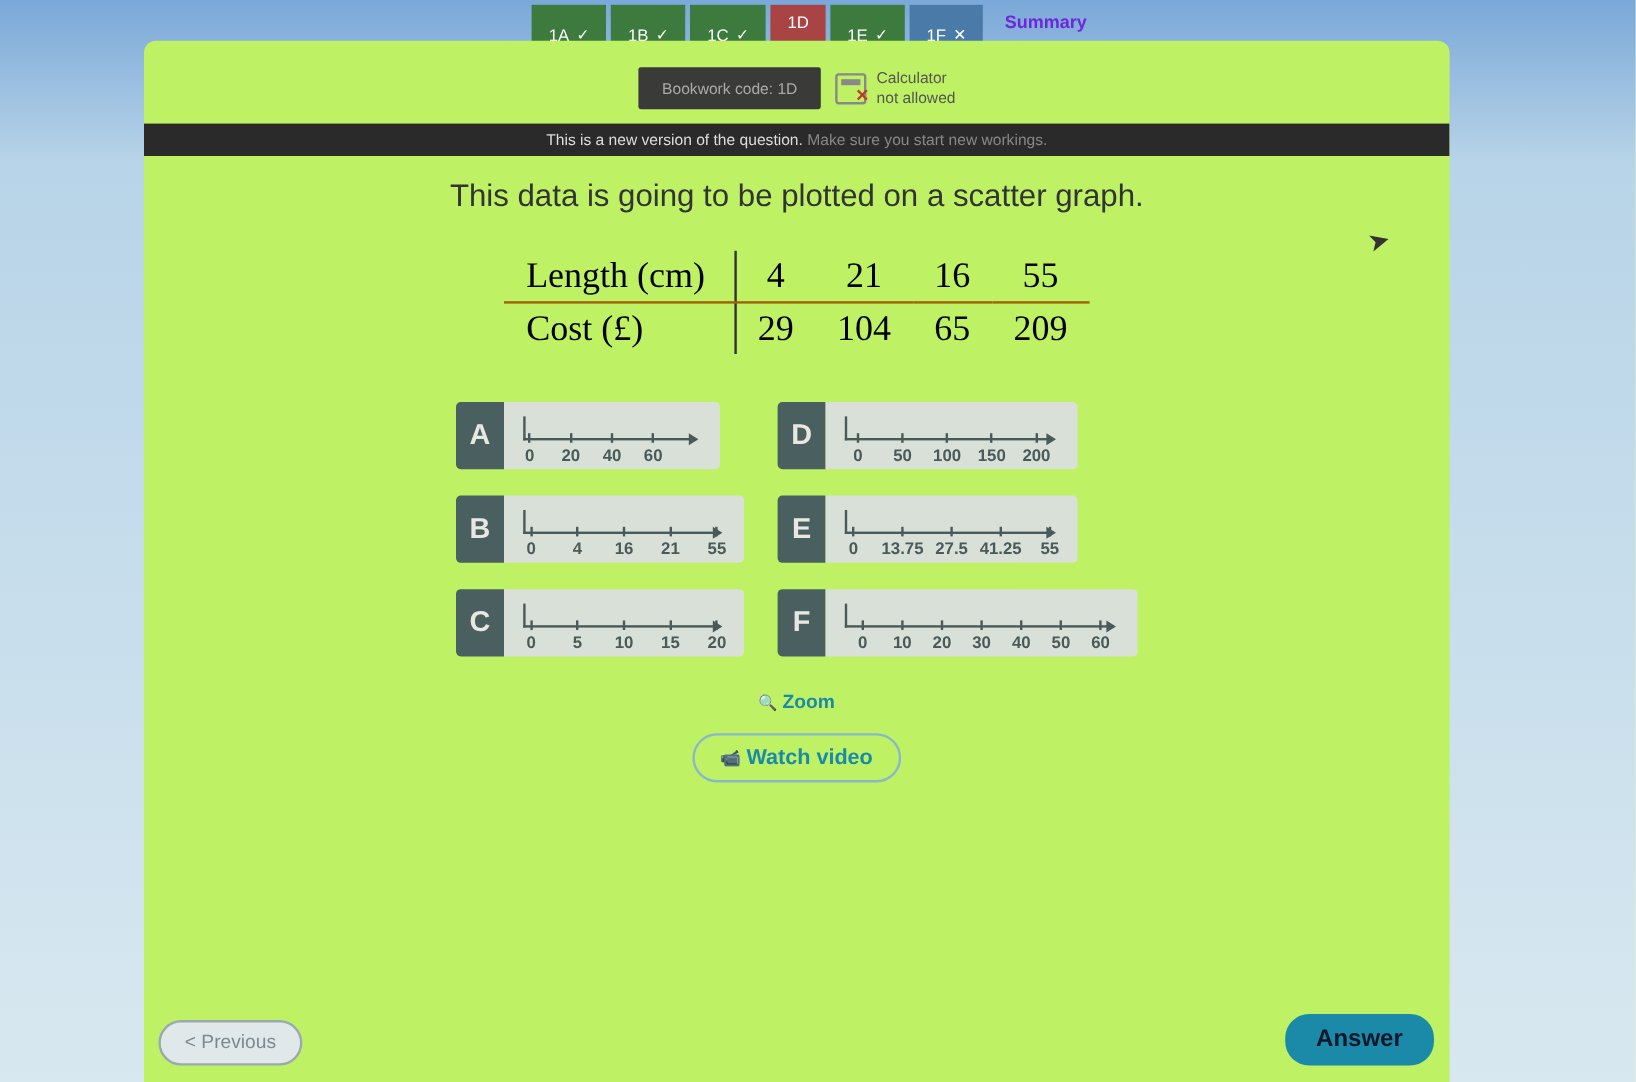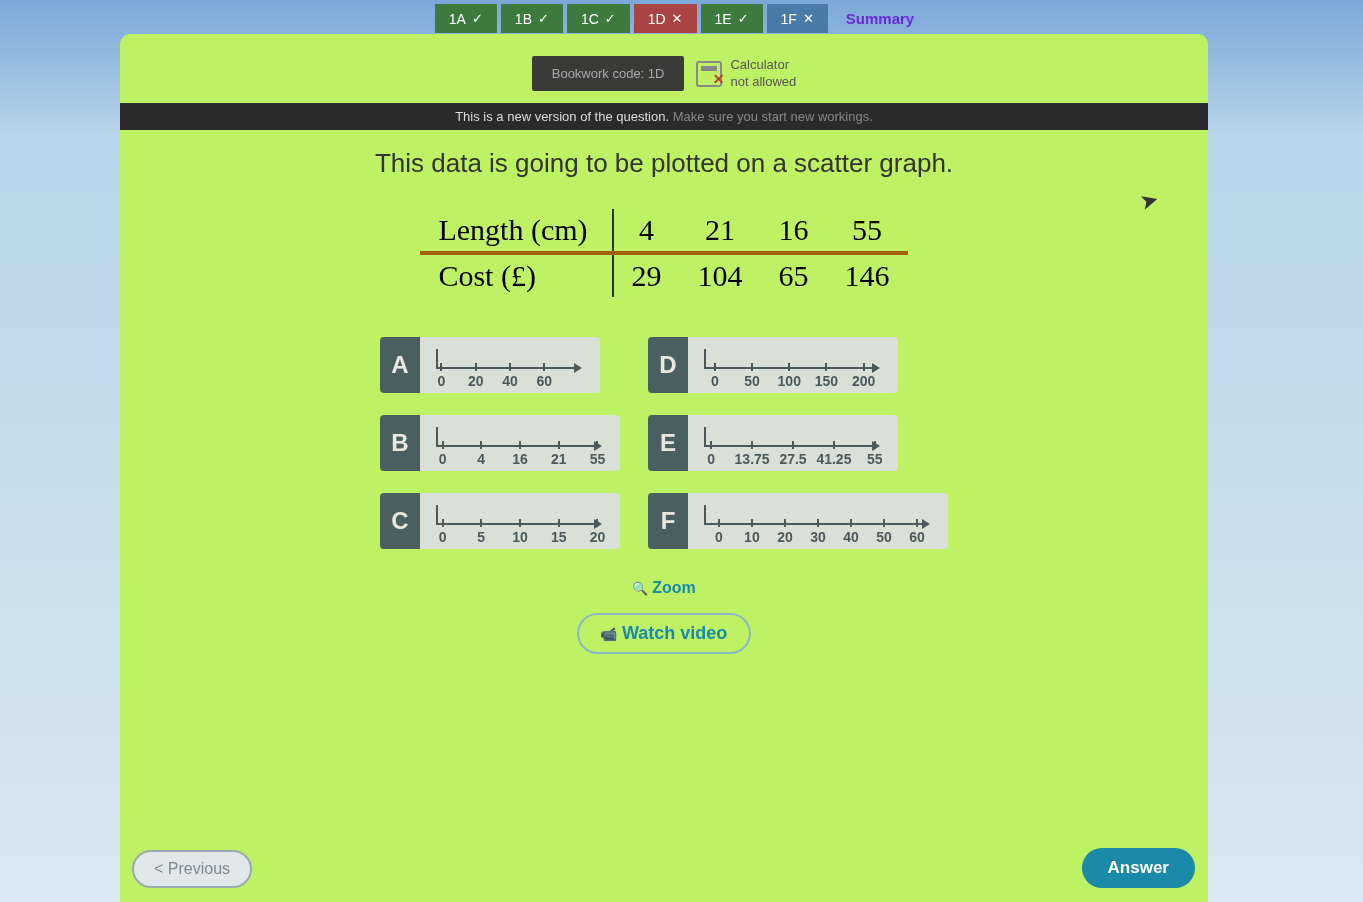--- a/index.html
+++ b/index.html
@@ -21,21 +21,21 @@
     padding: 6px 14px;
     font-size: 14px;
     font-weight: normal;
     color: #fff;
     display: flex;
     align-items: center;
     gap: 6px;
     cursor: pointer;
   }
   .tab.green { background: #3d7a3d; }
-  .tab.red { background: #a84444; }
+  .tab.red { background: #a84444; flex-direction: column; }
   .tab.blue { background: #4a7aa8; }
   .tab .mark { font-size: 13px; }
   .summary-link {
     padding: 6px 14px;
     font-size: 15px;
     font-weight: bold;
     color: #6d28d9;
     background: transparent;
     cursor: pointer;
   }
@@ -94,21 +94,21 @@
     padding: 18px 40px 10px 40px;
   }
   .data-table {
     margin: 20px auto;
     font-family: 'Times New Roman', serif;
     font-size: 30px;
     border-collapse: collapse;
   }
   .data-table td { padding: 4px 18px; text-align: center; }
   .data-table .hdr { text-align: left; padding-right: 24px; border-right: 2px solid #333; }
-  .data-table tr:first-child td { border-bottom: 4px solid #a16207; }
+  .data-table tr:first-child td { border-bottom: 2px solid #a16207; }
   .sub-question {
     text-align: center;
     font-size: 25px;
     color: #555;
     padding: 18px 60px;
     line-height: 1.5;
   }
   .options-grid {
     display: grid;
     grid-template-columns: auto auto;
@@ -212,24 +212,24 @@
     border-radius: 20px;
     padding: 8px 20px;
     font-size: 16px;
     cursor: pointer;
   }
   .answer-btn {
     position: absolute;
     right: 168px;
     bottom: 14px;
     background: #1a8aa8;
-    color: #ffffff;
+    color: #0f172a;
     border-radius: 20px;
     padding: 10px 26px;
-    font-size: 17px;
+    font-size: 20px;
     font-weight: bold;
     cursor: pointer;
     border: none;
   }
   .cursor-arrow {
     position: absolute;
     top: 188px; right: 205px;
     font-size: 22px;
     color: #333;
     transform: rotate(-15deg);
@@ -292,21 +292,21 @@
       <td>4</td>
       <td>21</td>
       <td>16</td>
       <td>55</td>
     </tr>
     <tr>
       <td class="hdr">Cost (£)</td>
       <td>29</td>
       <td>104</td>
       <td>65</td>
-      <td>146</td>
+      <td>209</td>
     </tr>
   </tbody>
     </table>
 
 
   <div class="options-grid" id="options-grid">
       <div class="option">
         <div class="opt-label">A</div>
         <div class="opt-body" style="width: 180px;">
           <div class="axis">

